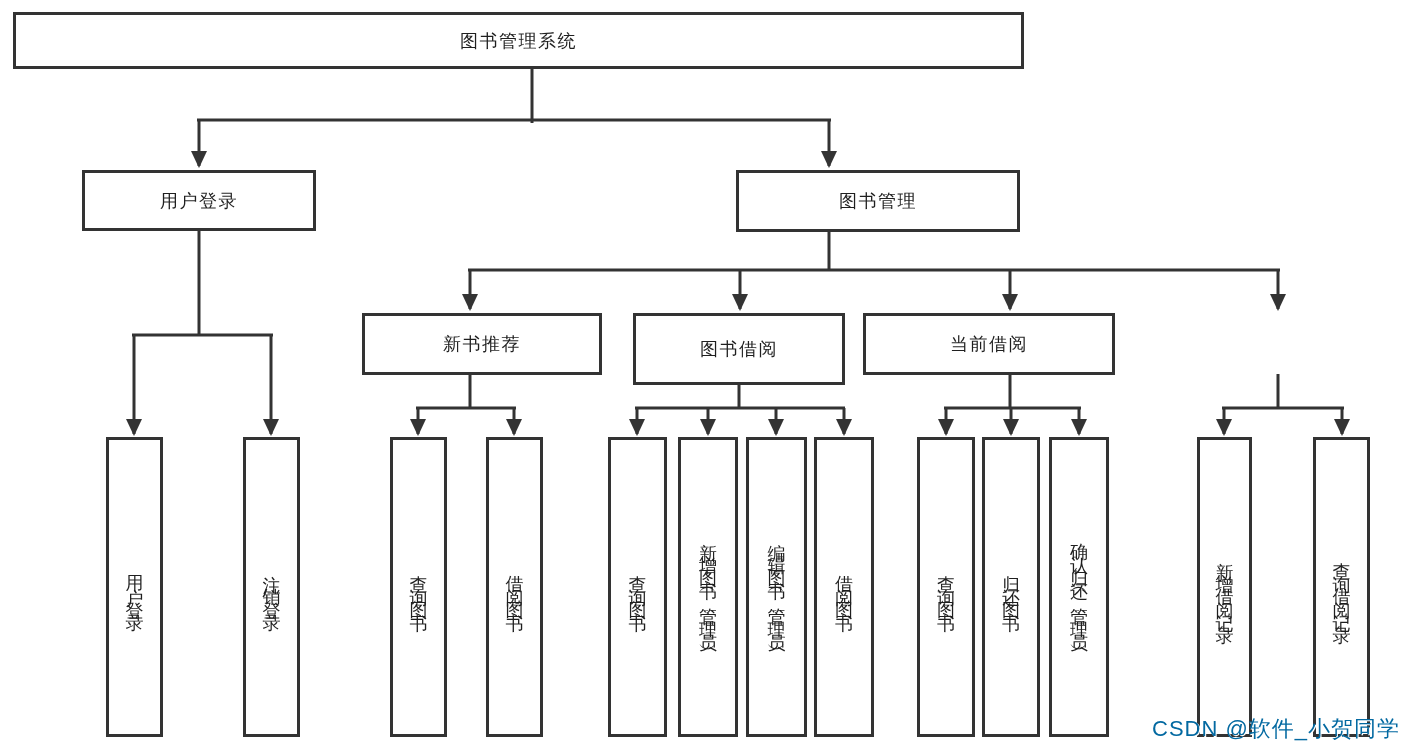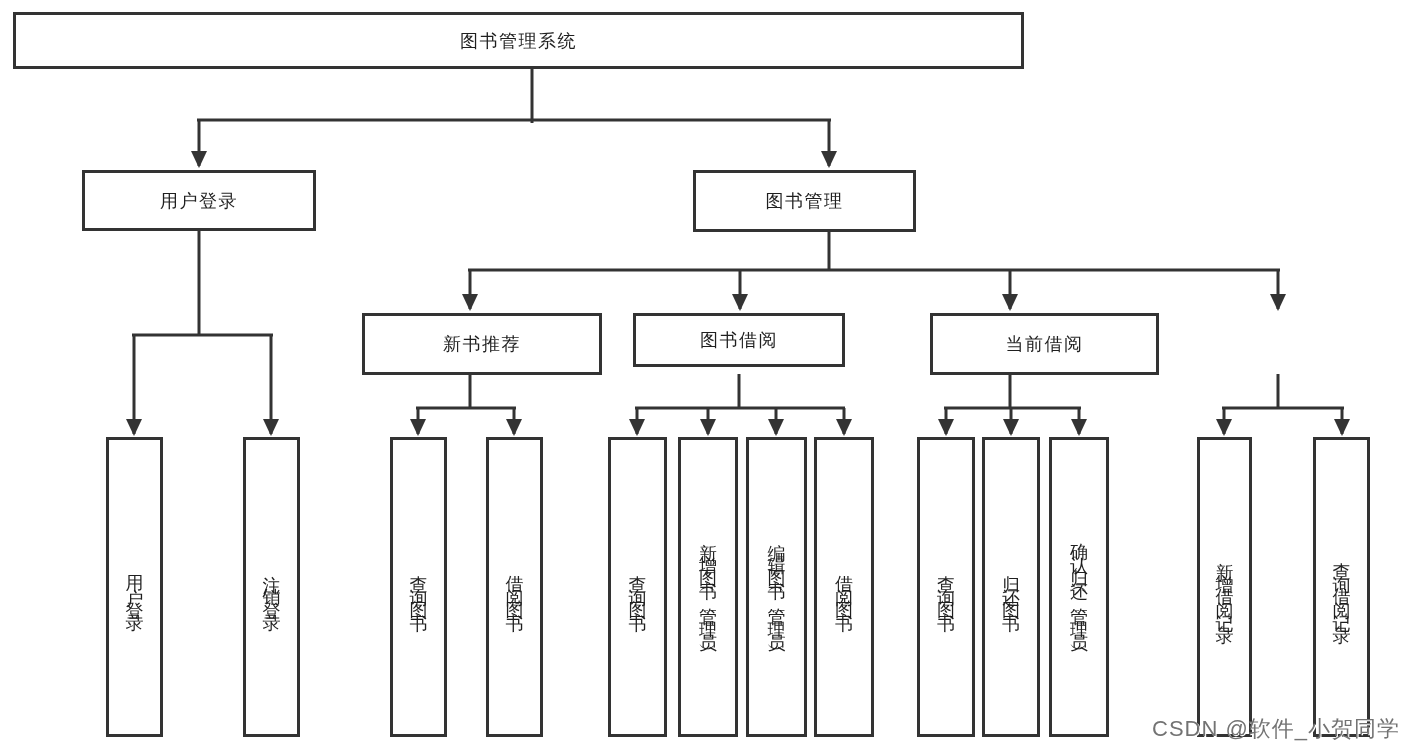--- a/index.html
+++ b/index.html
@@ -13,21 +13,21 @@
     border:3px solid #333333;color:#1f1f1f;z-index:2;
     display:flex;align-items:center;justify-content:center;
   }
   .hbox{font-size:18px;letter-spacing:1.5px;white-space:nowrap;}
   .vbox .vlabel{
     writing-mode:vertical-rl;text-orientation:mixed;
     font-size:18px;line-height:1;letter-spacing:13px;white-space:nowrap;
   }
   .watermark{
     position:absolute;left:1152px;top:714px;z-index:3;
-    font-size:22px;color:#737373;letter-spacing:1px;white-space:nowrap;
+    font-size:22px;color:#0369a1;letter-spacing:1px;white-space:nowrap;
     text-shadow:1px 1px 0 #ffffff;
   }
 </style>
 </head>
 <body>
 
 <div class="canvas">
 
   <svg class="connectors" width="1405" height="747" viewBox="0 0 1405 747">
     <defs>
@@ -79,31 +79,31 @@
     </g>
   </svg>
 
   <div class="node hbox" style="left:13px;top:12px;width:1011px;height:57px">
     <span>图书管理系统</span>
   </div>
 
   <div class="node hbox" style="left:82px;top:170px;width:234px;height:61px">
     <span>用户登录</span>
   </div>
-  <div class="node hbox" style="left:693px;top:170px;width:223px;height:62px">
+  <div class="node hbox" style="left:736px;top:170px;width:284px;height:62px">
     <span>图书管理</span>
   </div>
 
   <div class="node hbox" style="left:362px;top:313px;width:240px;height:62px">
     <span>新书推荐</span>
   </div>
-  <div class="node hbox" style="left:633px;top:313px;width:212px;height:54px">
+  <div class="node hbox" style="left:633px;top:313px;width:212px;height:72px">
     <span>图书借阅</span>
   </div>
-  <div class="node hbox" style="left:930px;top:313px;width:229px;height:62px">
+  <div class="node hbox" style="left:863px;top:313px;width:252px;height:62px">
     <span>当前借阅</span>
   </div>
 
   <div class="node vbox" style="left:106px;top:437px;width:57px;height:300px">
     <span class="vlabel">用户登录</span>
   </div>
   <div class="node vbox" style="left:243px;top:437px;width:57px;height:300px">
     <span class="vlabel">注销登录</span>
   </div>
 

